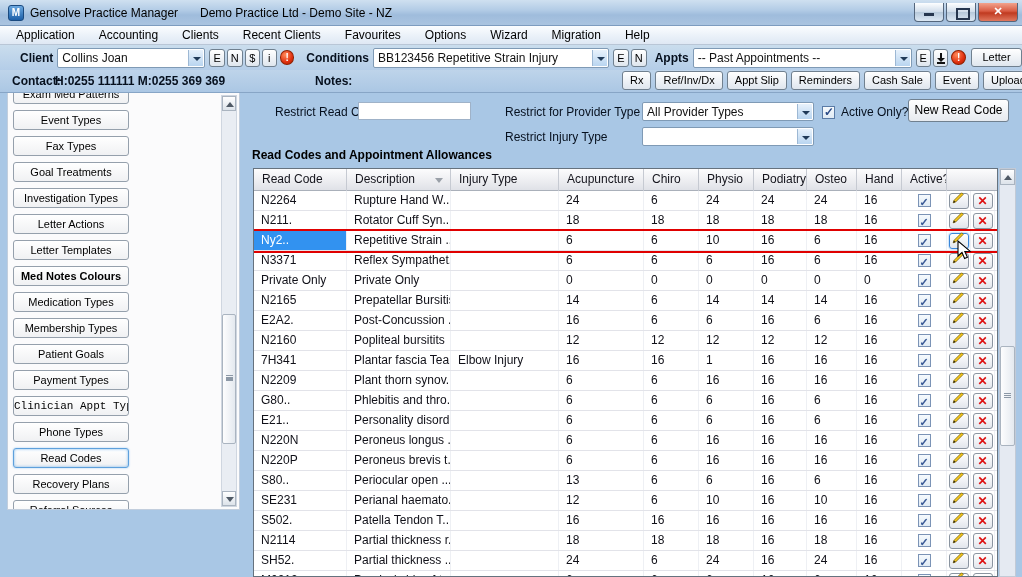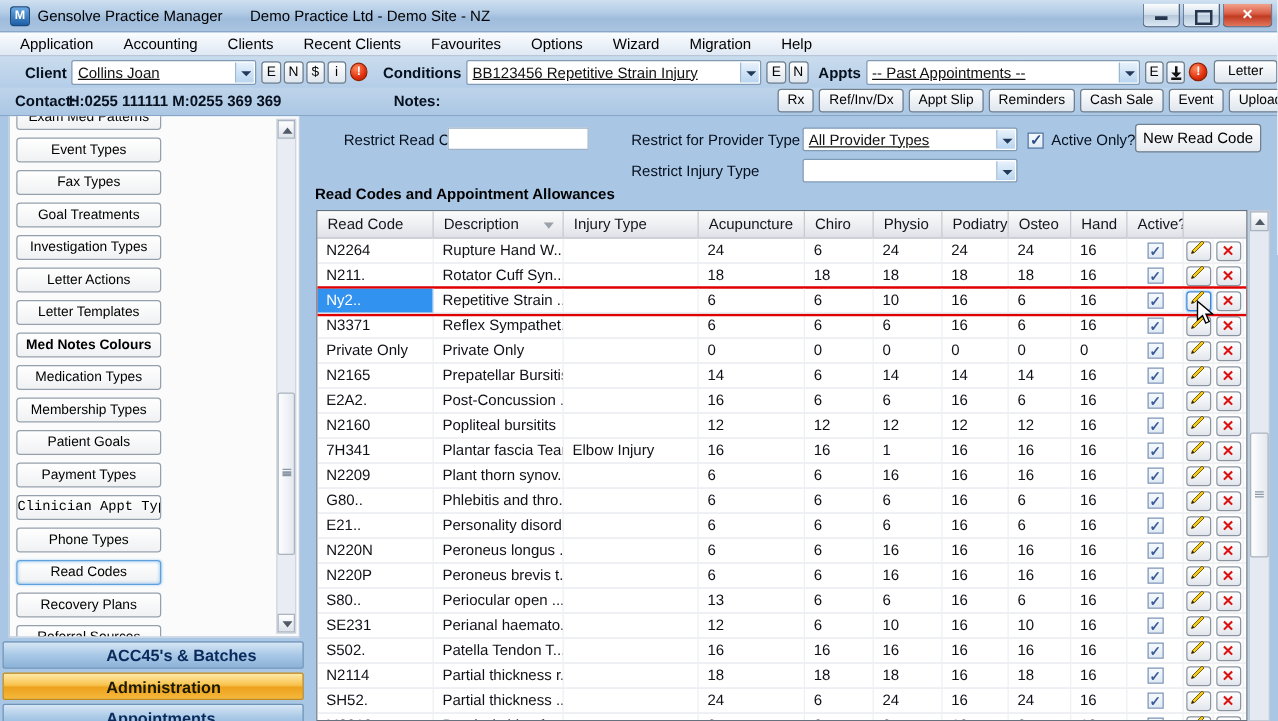--- a/index.html
+++ b/index.html
@@ -30,21 +30,21 @@
     display:flex; align-items:center; padding-left:4px; }
   .menu-item { padding:0 12px; height:19px; line-height:19px; color:#000; cursor:default; }
 
   
   .tb1 { position:absolute; left:0; top:45px; width:1022px; height:25px;
     background:linear-gradient(#cadded, #b4cde8); display:flex; align-items:center; padding-left:20px; }
   .tb2 { position:absolute; left:0; top:70px; width:1022px; height:23px;
     background:linear-gradient(#bed4ea, #abc7e4); border-bottom:1px solid #87a5c6; }
   .blabel { font-weight:bold; color:#06101e; white-space:nowrap; }
   .combo { position:relative; height:20px; background:#fff; border:1px solid #7f9ab5; border-radius:2px;
-    display:flex; align-items:center; padding:0 18px 0 4px; overflow:hidden; white-space:nowrap;text-decoration:underline; }
+    display:flex; align-items:center; padding:0 18px 0 4px; overflow:hidden; white-space:nowrap; }
   .combo .arrow { position:absolute; right:1px; top:1px; bottom:1px; width:15px;
     background:linear-gradient(#e8f2fc, #b9d5f0); border-left:1px solid #9db8d4; }
   .combo .arrow::after { content:""; position:absolute; left:4px; top:7px;
     border-left:4px solid transparent; border-right:4px solid transparent; border-top:4px solid #203a58; }
   .sbtn { min-width:15px; height:18px; padding:0 3px; background:linear-gradient(#ffffff, #dfe6ee);
     border:1px solid #70808f; border-radius:3px; text-align:center; line-height:16px; font-size:11px; color:#000; }
   .warn { width:15px; height:15px; border-radius:50%;
     background:radial-gradient(circle at 35% 30%, #ff8a5a, #e03010 60%, #b02000);
     border:1px solid #902000; color:#fff; font-weight:bold; font-size:10px; text-align:center; line-height:14px; }
   .dlbtn { width:16px; height:18px; background:linear-gradient(#ffffff,#dfe6ee); border:1px solid #70808f;
@@ -233,25 +233,20 @@
         <div class="side-btn" style="top: 199px;">Medication Types</div>
         <div class="side-btn" style="top: 225px;">Membership Types</div>
         <div class="side-btn" style="top: 251px;">Patient Goals</div>
         <div class="side-btn" style="top: 277px;">Payment Types</div>
         <div class="side-btn" style="top: 303px; font-family: Liberation Mono, monospace;">Clinician Appt Types</div>
         <div class="side-btn" style="top: 329px;">Phone Types</div>
         <div class="side-btn selected" style="top: 355px;">Read Codes</div>
         <div class="side-btn" style="top: 381px;">Recovery Plans</div>
         <div class="side-btn" style="top: 407px;">Referral Sources</div>
       </div>
-    <div class="accordion" id="accordion">
-        <div class="acc acc0">ACC45's &amp; Batches</div>
-        <div class="acc acc1" style="padding-left: 82px;">Administration</div>
-        <div class="acc acc2">Appointments</div>
-      </div>
   </div>
 
   <div class="main">
     <span class="flabel" style="left:30px; top:12px;">Restrict Read Code</span>
     <input class="finput" value="" style="">
     <span class="flabel" style="left:260px; top:12px;">Restrict for Provider Type</span>
     <div class="combo fcombo" style="left:397px; top:9px;">
       <span>All Provider Types</span>
       <span class="arrow"></span>
     </div>

